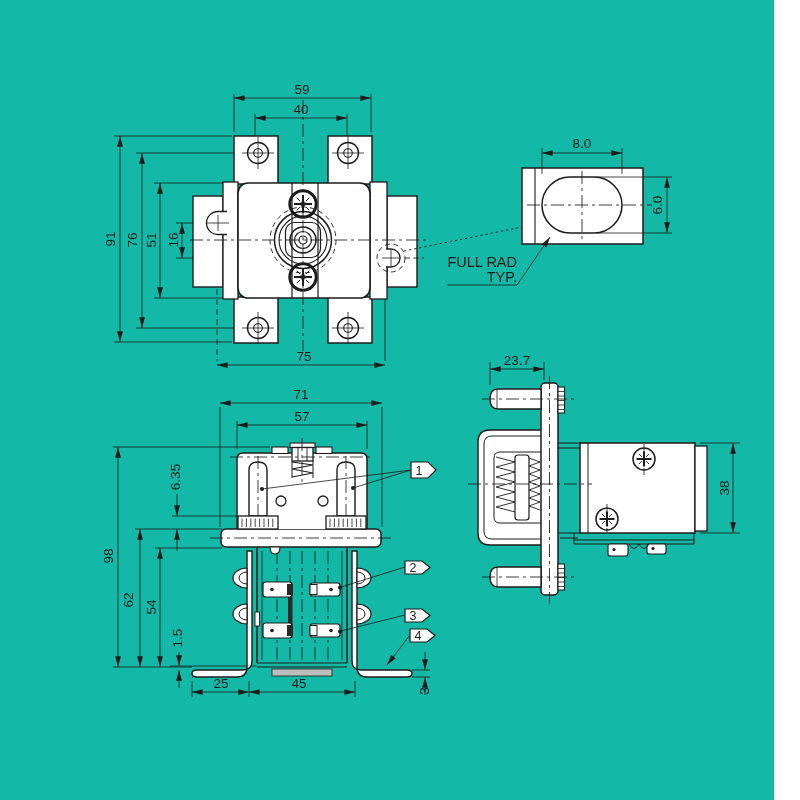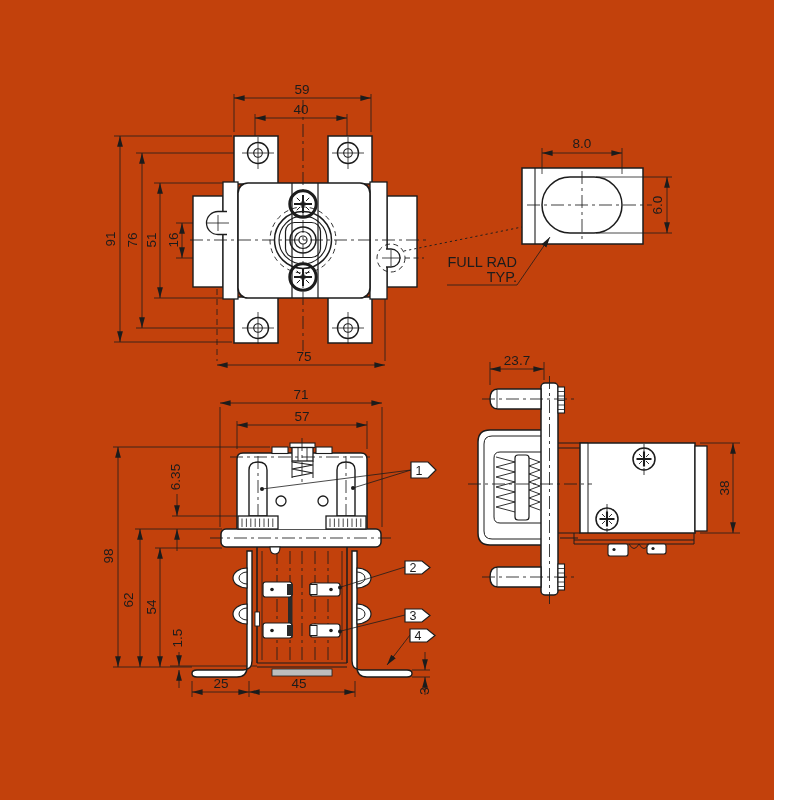--- a/index.html
+++ b/index.html
@@ -1,16 +1,16 @@
 <!DOCTYPE html>
 <html><head>
 <meta charset="utf-8">
 <style>
   html,body{margin:0;padding:0;background:#fff;}
-  .page{width:774px;height:800px;background:#c2410c;position:relative;}
+  .page{width:774px;height:800px;background:#14b8a6;position:relative;}
   svg{display:block;}
   .ln{stroke:#1c1c1c;fill:none;}
   .fw{fill:#ffffff;stroke:#1c1c1c;}
   .thin{stroke:#1c1c1c;fill:none;stroke-width:0.8;}
   .cl{stroke:#1c1c1c;fill:none;stroke-width:0.85;stroke-dasharray:13 4 3 4;}
   .hid{stroke:#1c1c1c;fill:none;stroke-width:0.9;stroke-dasharray:5 3.5;}
   .dot{stroke:#1c1c1c;fill:none;stroke-width:0.95;stroke-dasharray:2.2 3;}
   text.dim{font-family:"Liberation Sans",sans-serif;font-size:13.5px;fill:#1c1c1c;text-anchor:middle;}
   text.note{font-family:"Liberation Sans",sans-serif;font-size:14.5px;fill:#1c1c1c;text-anchor:end;}
   text.bal{font-family:"Liberation Sans",sans-serif;font-size:12.5px;fill:#1c1c1c;text-anchor:middle;}

